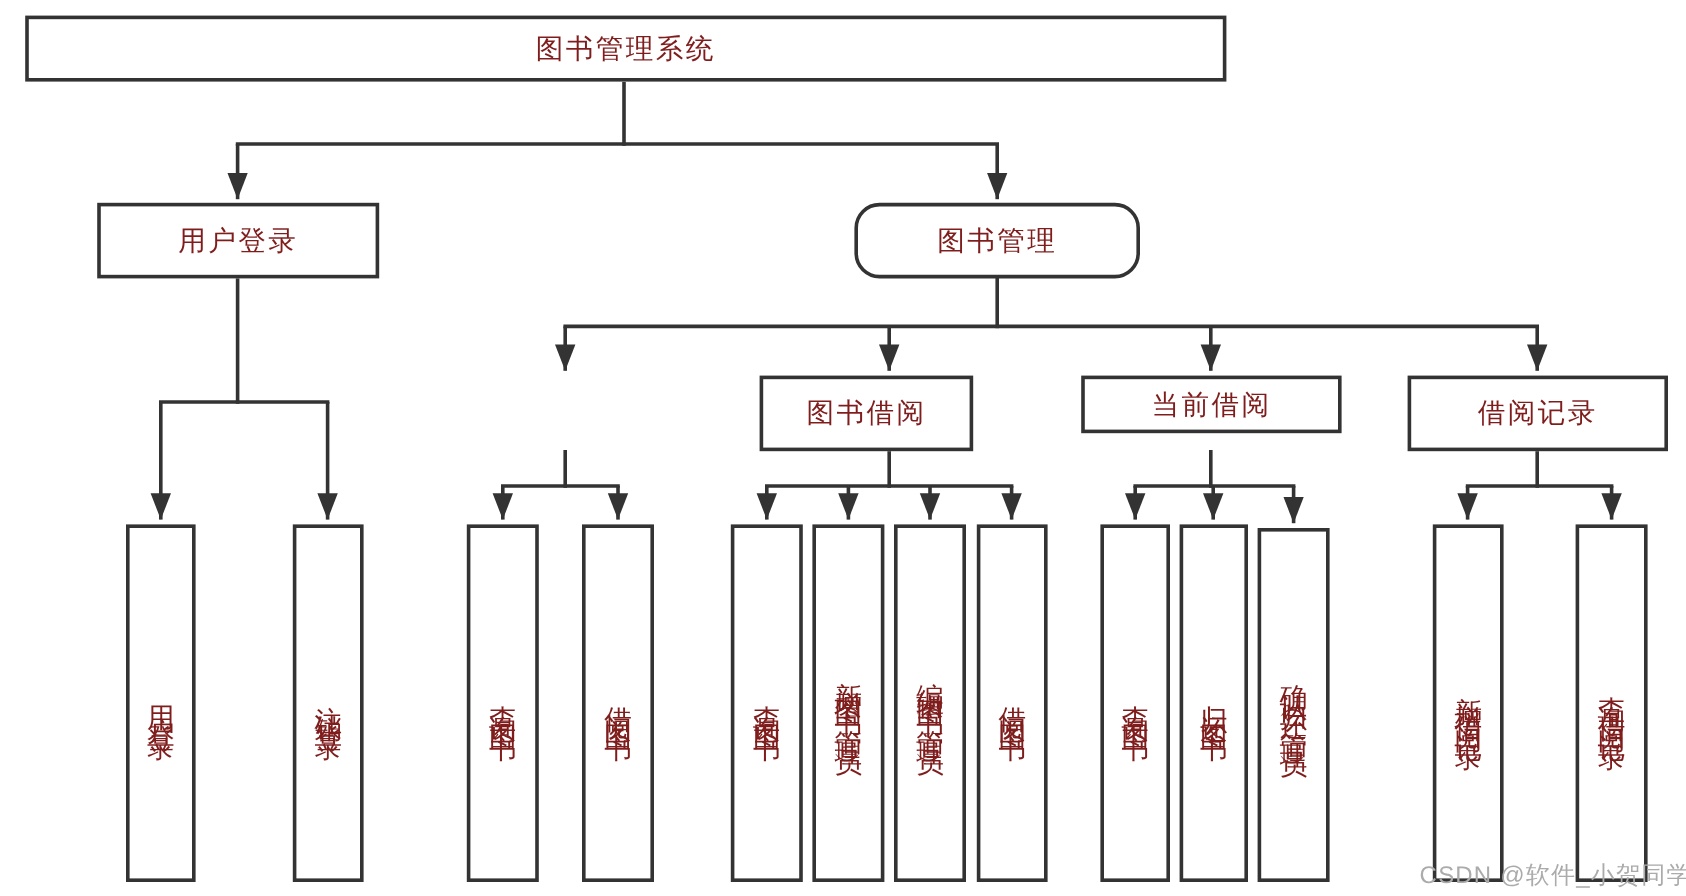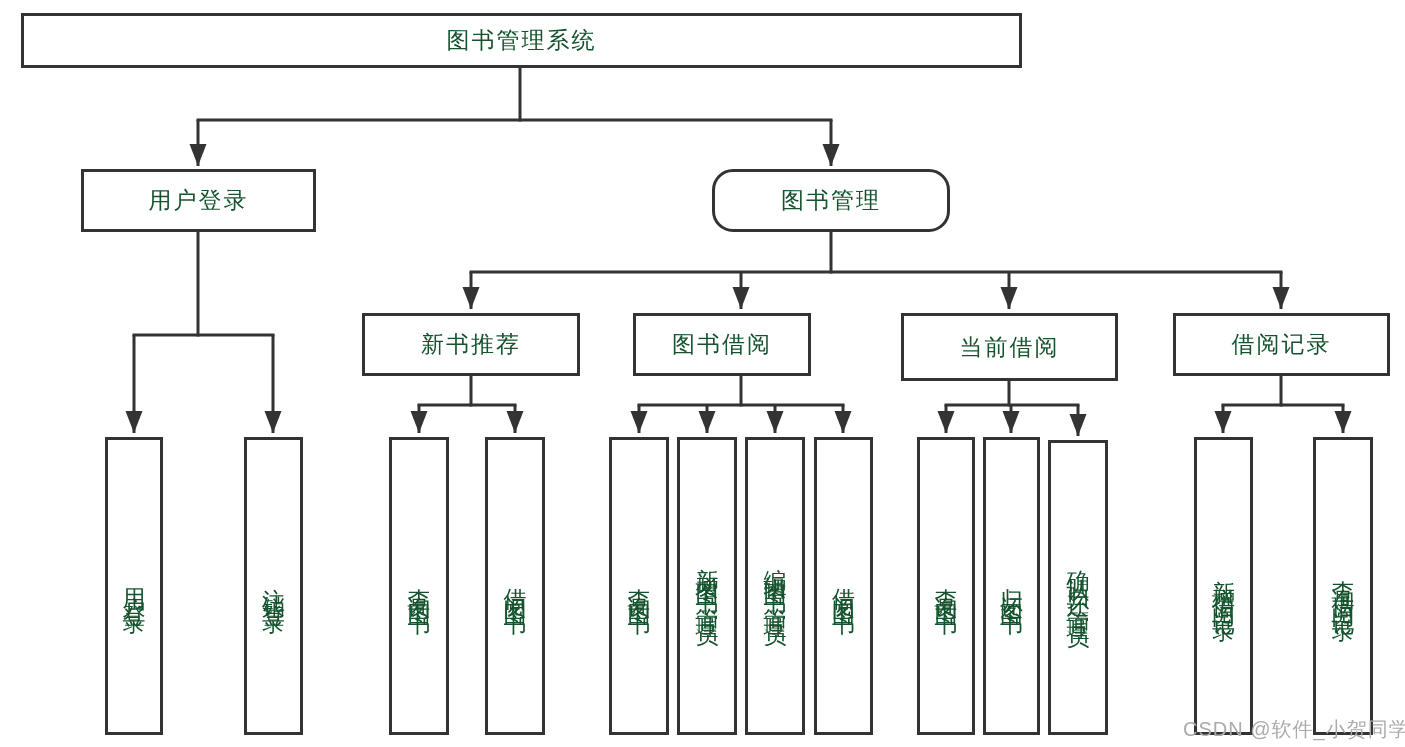--- a/index.html
+++ b/index.html
@@ -23,21 +23,21 @@
   }
   #connectors .bar { stroke-linecap: square; }
   .node {
     position: absolute;
     background: #ffffff;
     border: 3px solid #333333;
     box-sizing: border-box;
     display: flex;
     align-items: center;
     justify-content: center;
-    color: #14532d;
+    color: #7f1d1d;
   }
   .hnode .lbl {
     font-size: 23px;
     letter-spacing: 2px;
     white-space: nowrap;
   }
   .vnode { overflow: hidden; }
   .vnode .lbl {
     writing-mode: vertical-rl;
     text-orientation: mixed;
@@ -113,27 +113,24 @@
     <span class="lbl">图书管理系统</span>
   </div>
 
   <div class="node hnode" style="left:81px; top:169px; width:235px; height:63px;">
     <span class="lbl">用户登录</span>
   </div>
   <div class="node hnode" style="left:712px; top:169px; width:238px; height:63px;border-radius:21px;">
     <span class="lbl">图书管理</span>
   </div>
 
-  <div class="node hnode" style="left:362px; top:313px; width:218px; height:63px;">
-    <span class="lbl">新书推荐</span>
-  </div>
   <div class="node hnode" style="left:633px; top:313px; width:178px; height:63px;">
     <span class="lbl">图书借阅</span>
   </div>
-  <div class="node hnode" style="left:901px; top:313px; width:217px; height:68px;">
+  <div class="node hnode" style="left:901px; top:313px; width:217px; height:48px;">
     <span class="lbl">当前借阅</span>
   </div>
   <div class="node hnode" style="left:1173px; top:313px; width:217px; height:63px;">
     <span class="lbl">借阅记录</span>
   </div>
 
   <div class="node vnode" style="left:105px; top:437px; width:58px; height:298px;">
     <span class="lbl">用户登录</span>
   </div>
   <div class="node vnode" style="left:244px; top:437px; width:59px; height:298px;">

